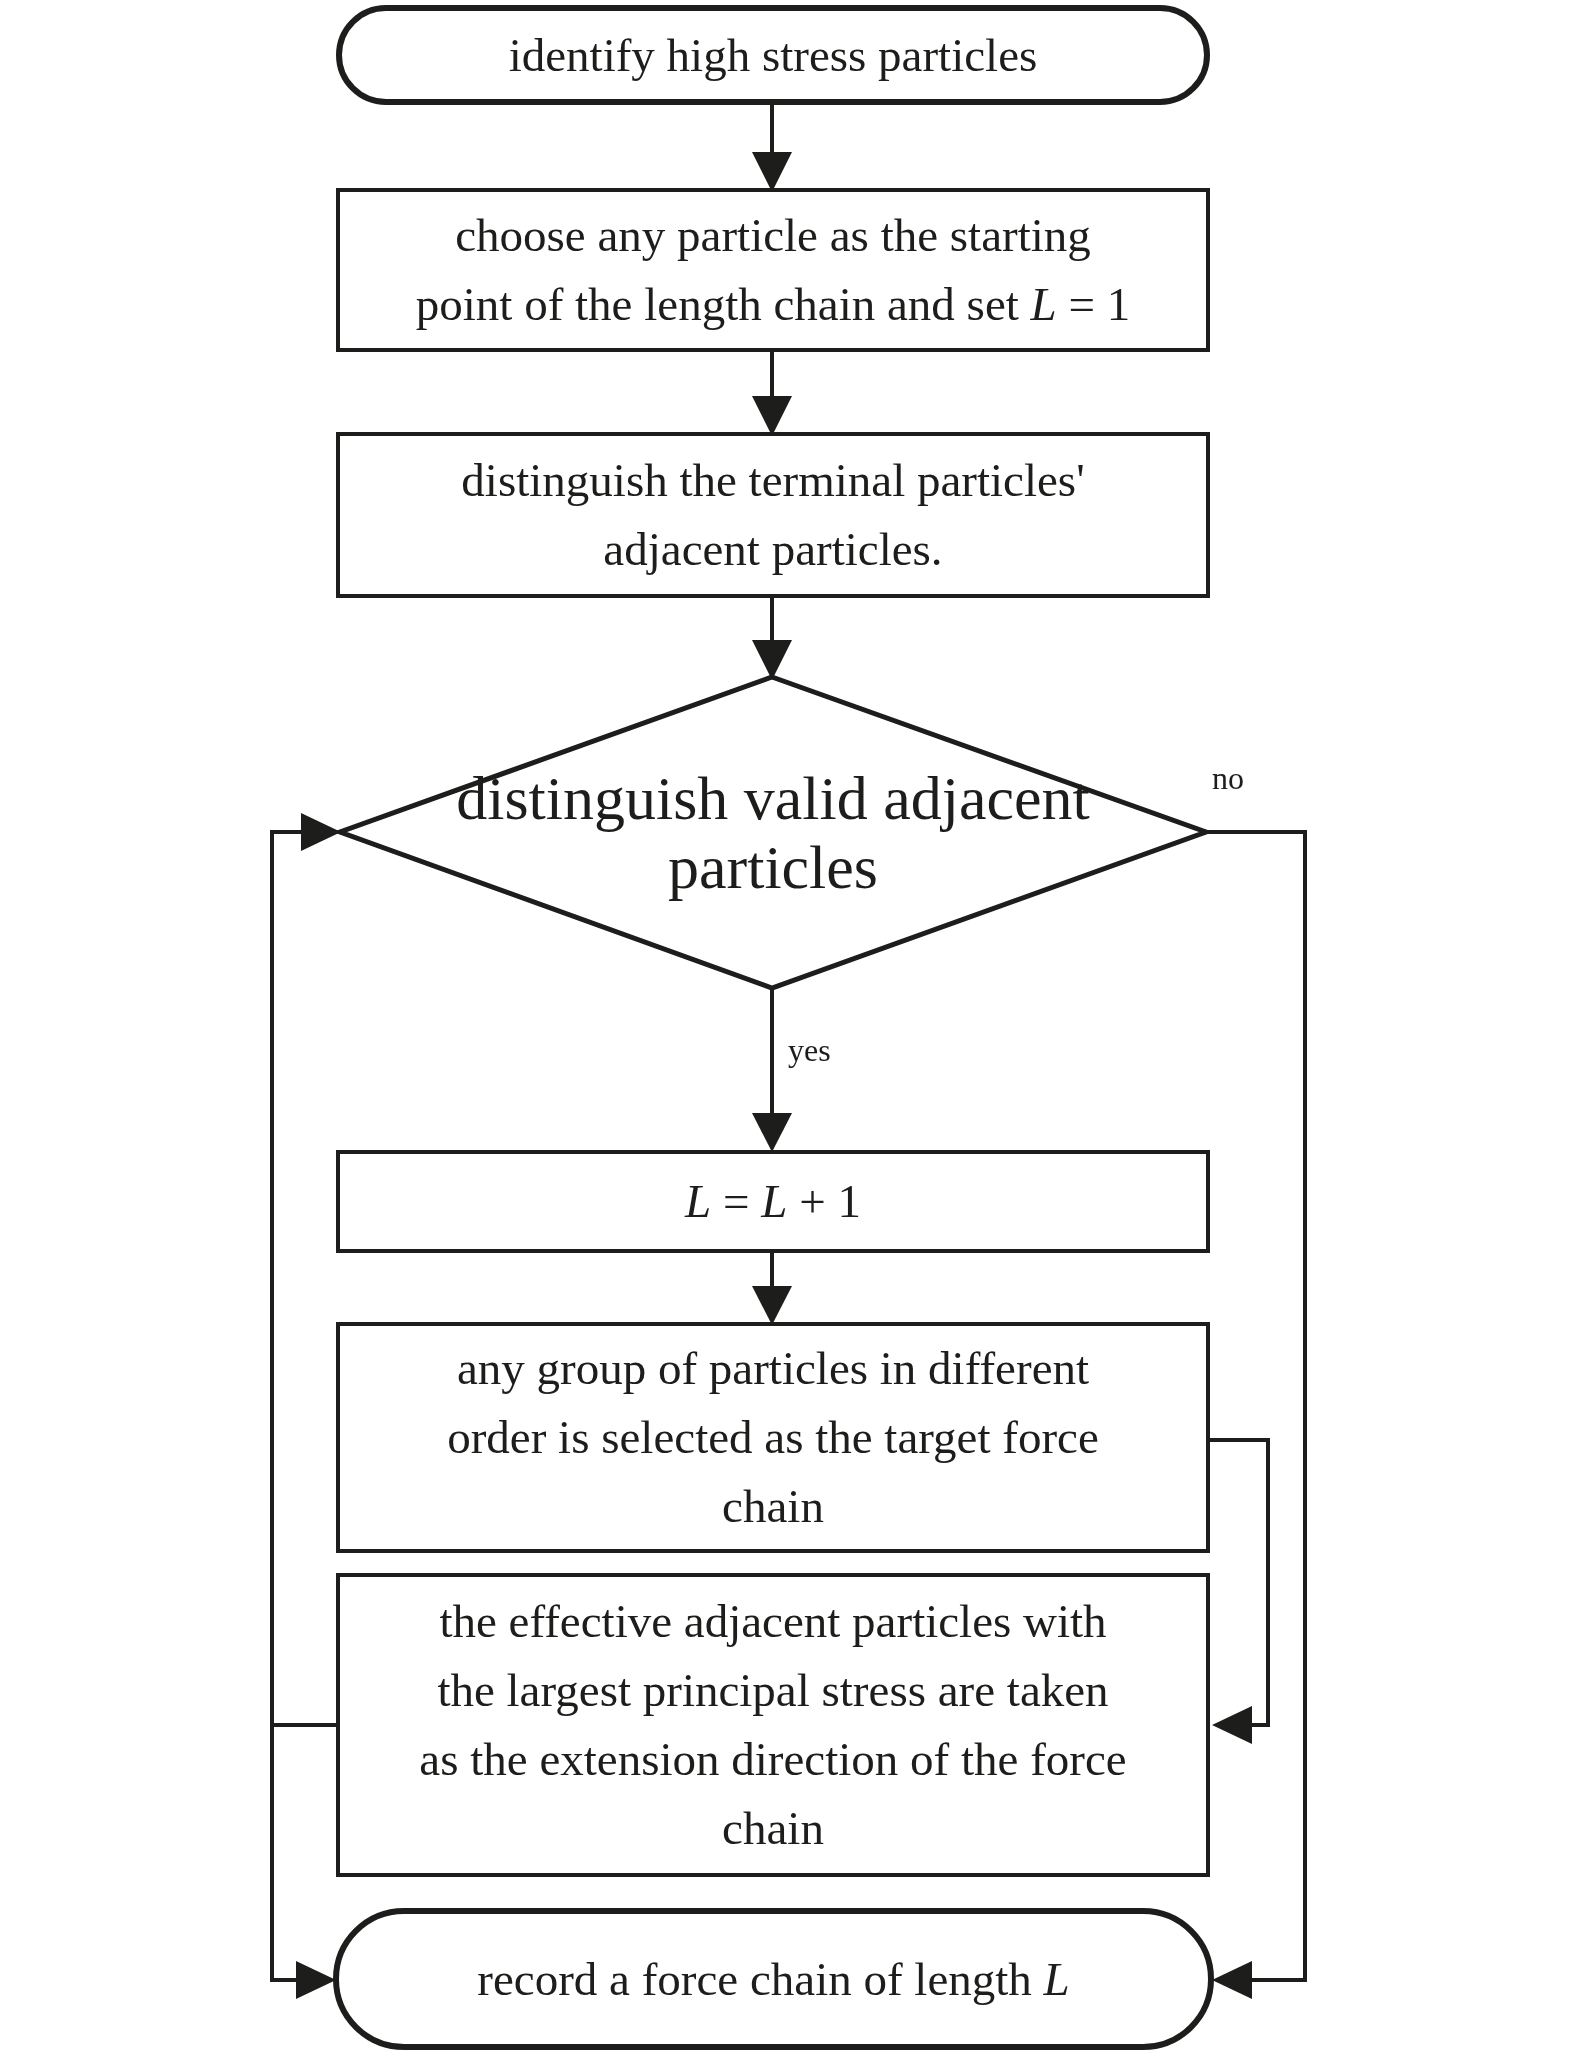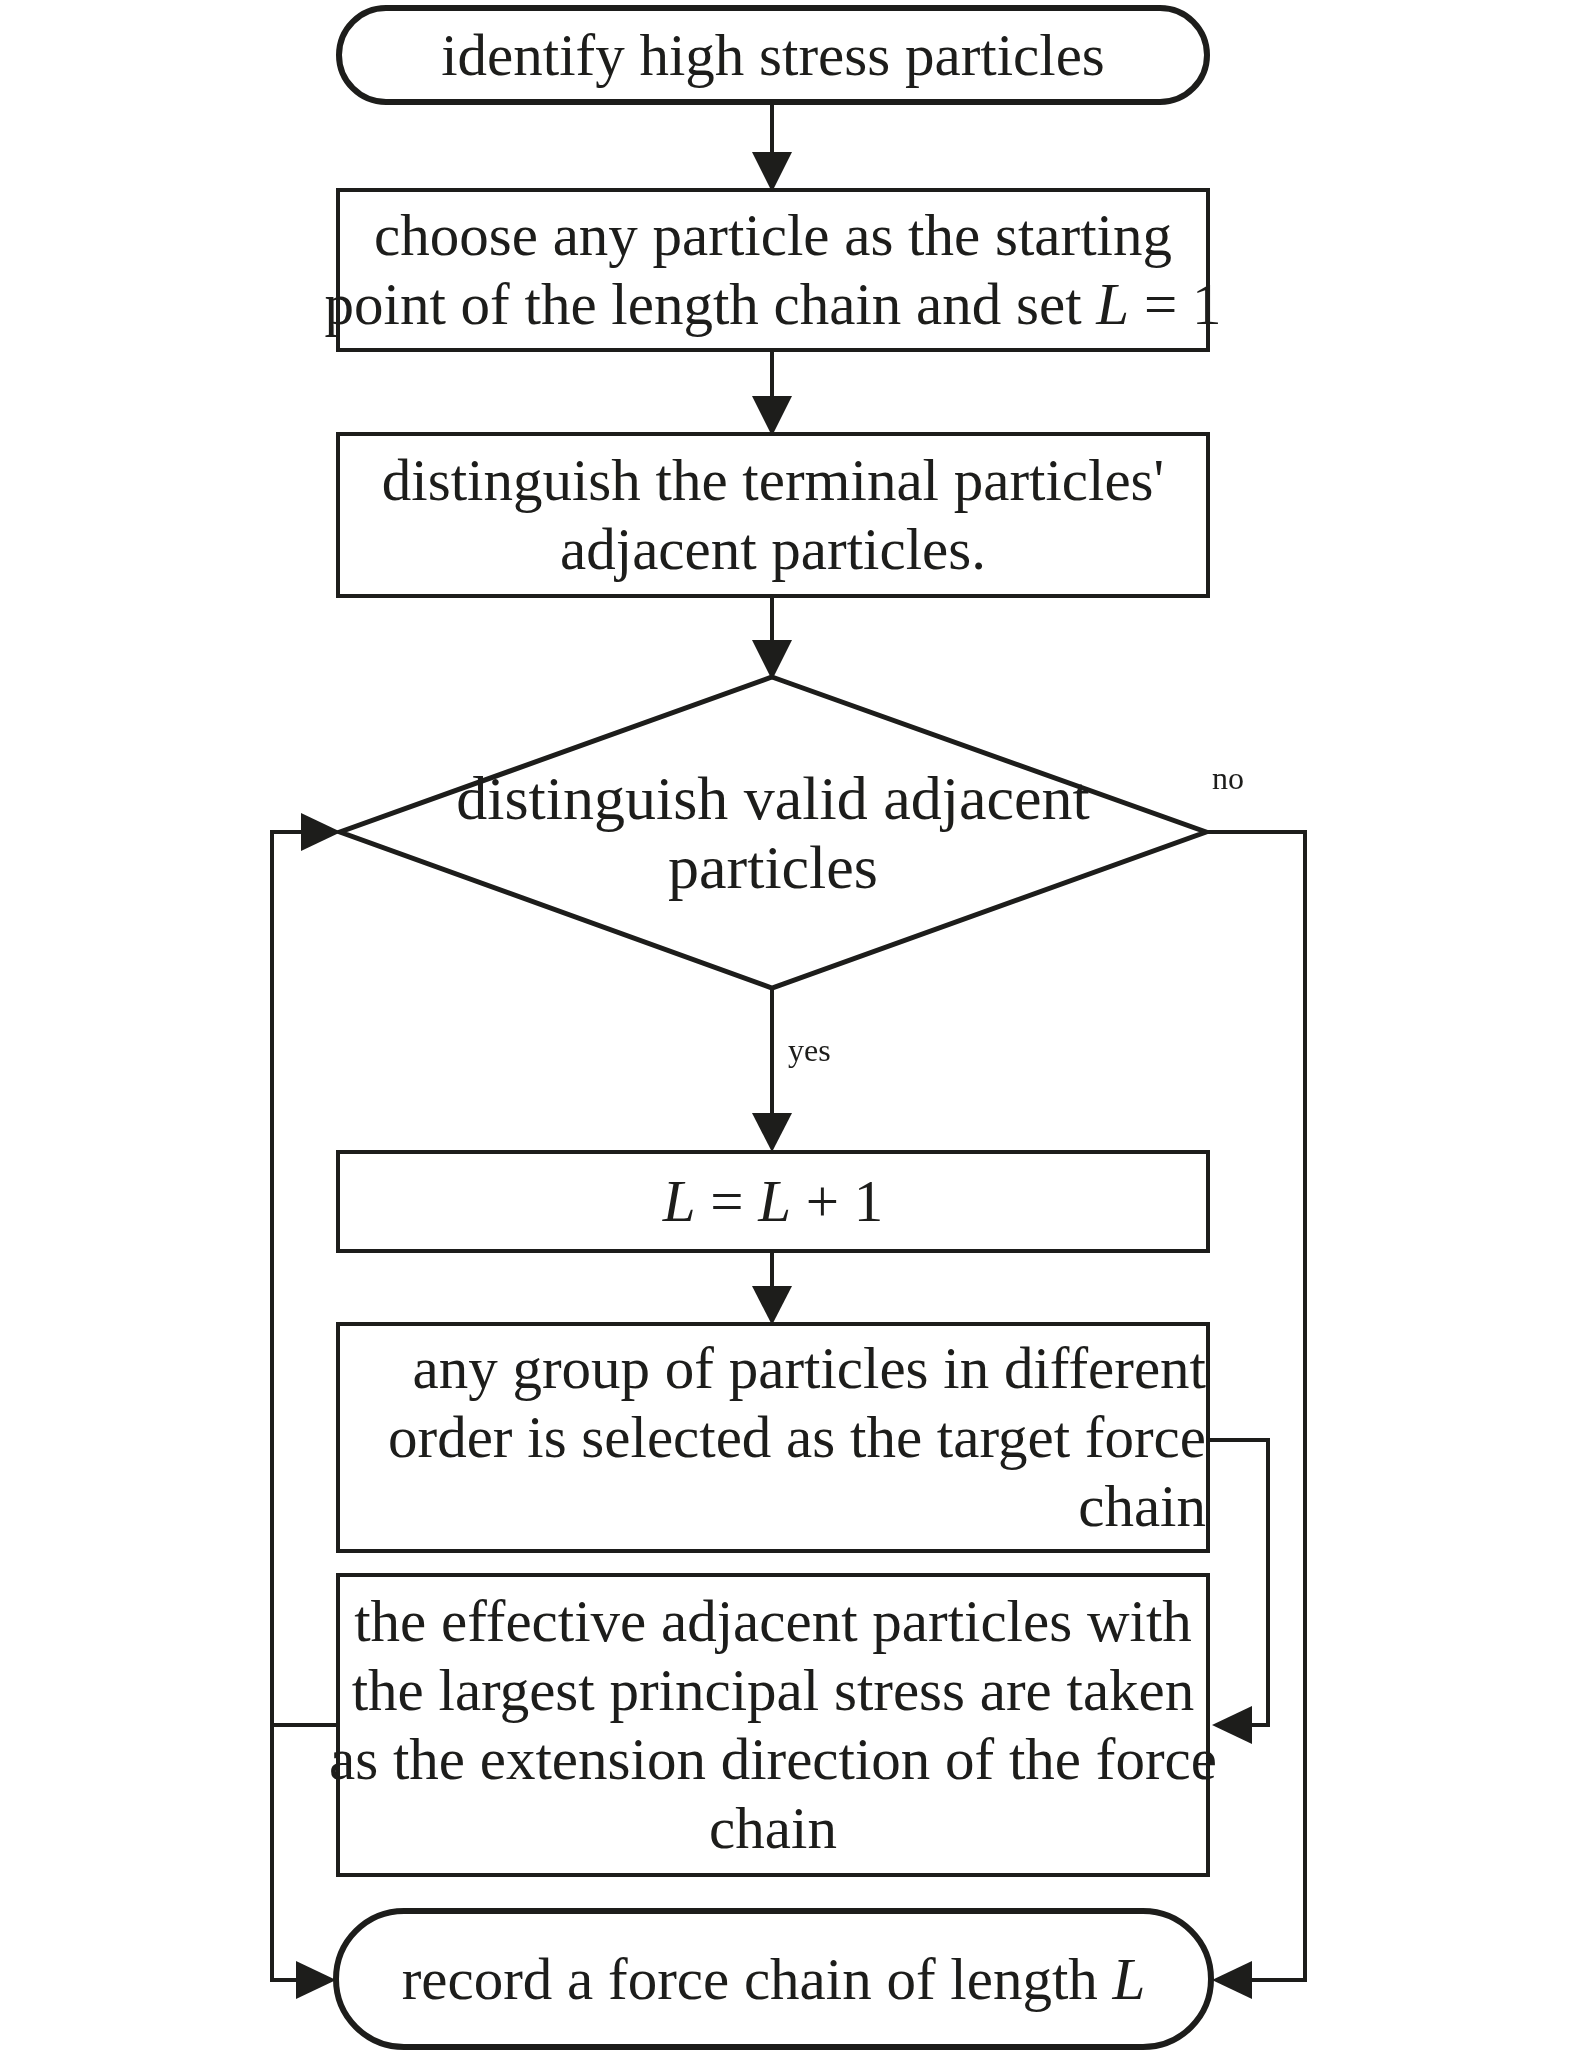--- a/index.html
+++ b/index.html
@@ -15,21 +15,21 @@
   .shape{
     position:absolute;
     box-sizing:border-box;
     background:#ffffff;
     border:4px solid #1d1d1b;
     display:flex;
     flex-direction:column;
     align-items:center;
     justify-content:center;
     text-align:center;
-    font-size:59px;
+    font-size:47px;
     line-height:69px;
     z-index:1;
   }
   .terminator{border-width:6px;}
   .shape .line{white-space:pre;}
   .it{font-style:italic;}
   .floatlabel{
     position:absolute;
     font-size:32px;
     line-height:52px;
@@ -95,21 +95,21 @@
     <div class="line">particles</div>
   </div>
 
   <div class="floatlabel" style="left:1212px;top:752px;">no</div>
   <div class="floatlabel" style="left:788px;top:1024px;">yes</div>
 
   <div class="shape" style="left:336px;top:1150px;width:874px;height:103px;">
     <div class="line"><span class="it">L</span><span> = </span><span class="it">L</span><span> + 1</span></div>
   </div>
 
-  <div class="shape" style="left:336px;top:1322px;width:874px;height:231px;align-items:flex-end;">
+  <div class="shape" style="left:336px;top:1322px;width:874px;height:231px;">
     <div class="line">any group of particles in different</div>
     <div class="line">order is selected as the target force</div>
     <div class="line">chain</div>
   </div>
 
   <div class="shape" style="left:336px;top:1573px;width:874px;height:304px;">
     <div class="line">the effective adjacent particles with</div>
     <div class="line">the largest principal stress are taken</div>
     <div class="line">as the extension direction of the force</div>
     <div class="line">chain</div>

